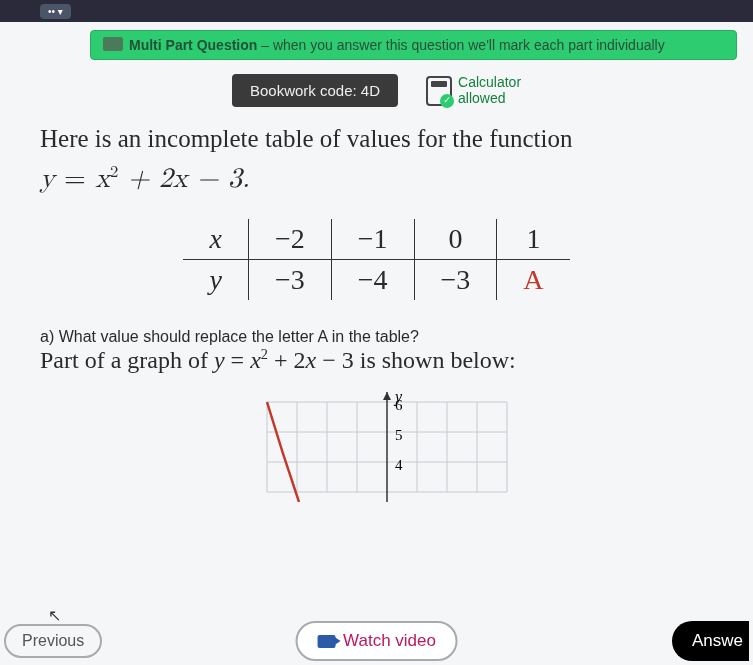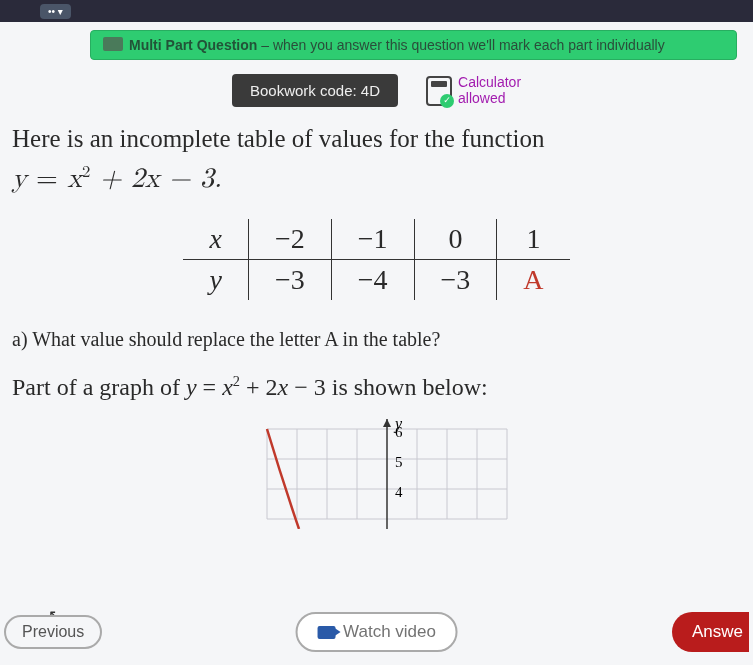--- a/index.html
+++ b/index.html
@@ -55,21 +55,21 @@
       color: #eee;
       padding: 8px 18px;
       border-radius: 4px;
       font-size: 15px;
     }
     .calc {
       display: flex;
       align-items: center;
       gap: 6px;
       font-size: 14px;
-      color: #a21caf;
+      color: #15803d;
       line-height: 1.1;
     }
     .calc-icon {
       width: 26px;
       height: 30px;
       border: 2px solid #444;
       border-radius: 4px;
       position: relative;
     }
     .calc-icon::before {
@@ -87,21 +87,21 @@
       background: #2ecc71;
       color: white;
       width: 14px; height: 14px;
       border-radius: 50%;
       font-size: 9px;
       display: flex;
       align-items: center;
       justify-content: center;
     }
     .content {
-      padding: 0 12px;
+      padding: 0 40px;
       color: #2a2a2a;
     }
     .prompt {
       font-size: 25px;
       text-align: left;
       margin-bottom: 8px;
       font-family: Georgia, serif;
     }
     .equation {
       font-size: 28px;
@@ -127,37 +127,36 @@
     }
     table.values td:first-child {
       font-style: italic;
       border-left: none;
     }
     table.values tr:first-child td {
       border-bottom: 1.5px solid #333;
     }
     .letter-a { color: #c0392b; font-style: normal; }
     .question-a {
-      font-size: 20px;
-      font-family: Liberation Serif, serif;
-      margin-bottom: 22px;
+      font-size: 16px;
+      font-family: Liberation Sans, sans-serif;
     }
     .graph-intro {
       font-size: 24px;
       font-family: Liberation Serif, serif;
       margin-bottom: 18px;
     }
     .graph-intro .mi { font-style: italic; }
     .graph-wrap {
       display: flex;
       justify-content: center;
     }
     .footer {
       position: absolute;
-      bottom: 13px;
+      bottom: 4px;
       left: 0;
       right: 0;
       display: flex;
       align-items: center;
       padding: 0 4px;
     }
     .prev-btn {
       border: 2px solid #aaa;
       border-radius: 20px;
       padding: 6px 16px;
@@ -170,21 +169,21 @@
       cursor: pointer;
     }
     .watch-btn {
       position: absolute;
       left: 50%;
       transform: translateX(-50%);
       border: 2px solid #aaa;
       border-radius: 24px;
       padding: 8px 20px;
       font-size: 17px;
-      color: #737373;
+      color: #be185d;
       background: white;
       display: flex;
       align-items: center;
       gap: 8px;
       cursor: pointer;
       font-weight: 500;
     }
     .video-icon {
       width: 18px; height: 13px;
       background: #2a5aa8;
@@ -194,21 +193,21 @@
     .video-icon::after {
       content: '';
       position: absolute;
       right: -5px; top: 2px;
       border-left: 6px solid #2a5aa8;
       border-top: 4.5px solid transparent;
       border-bottom: 4.5px solid transparent;
     }
     .answer-btn {
       margin-left: auto;
-      background: #b91c1c;
+      background: #000000;
       color: white;
       border-radius: 20px 0 0 20px;
       padding: 10px 6px 10px 20px;
       font-size: 17px;
       font-weight: 500;
       cursor: pointer;
     }
     .cursor-arrow {
       position: absolute;
       left: 48px;

